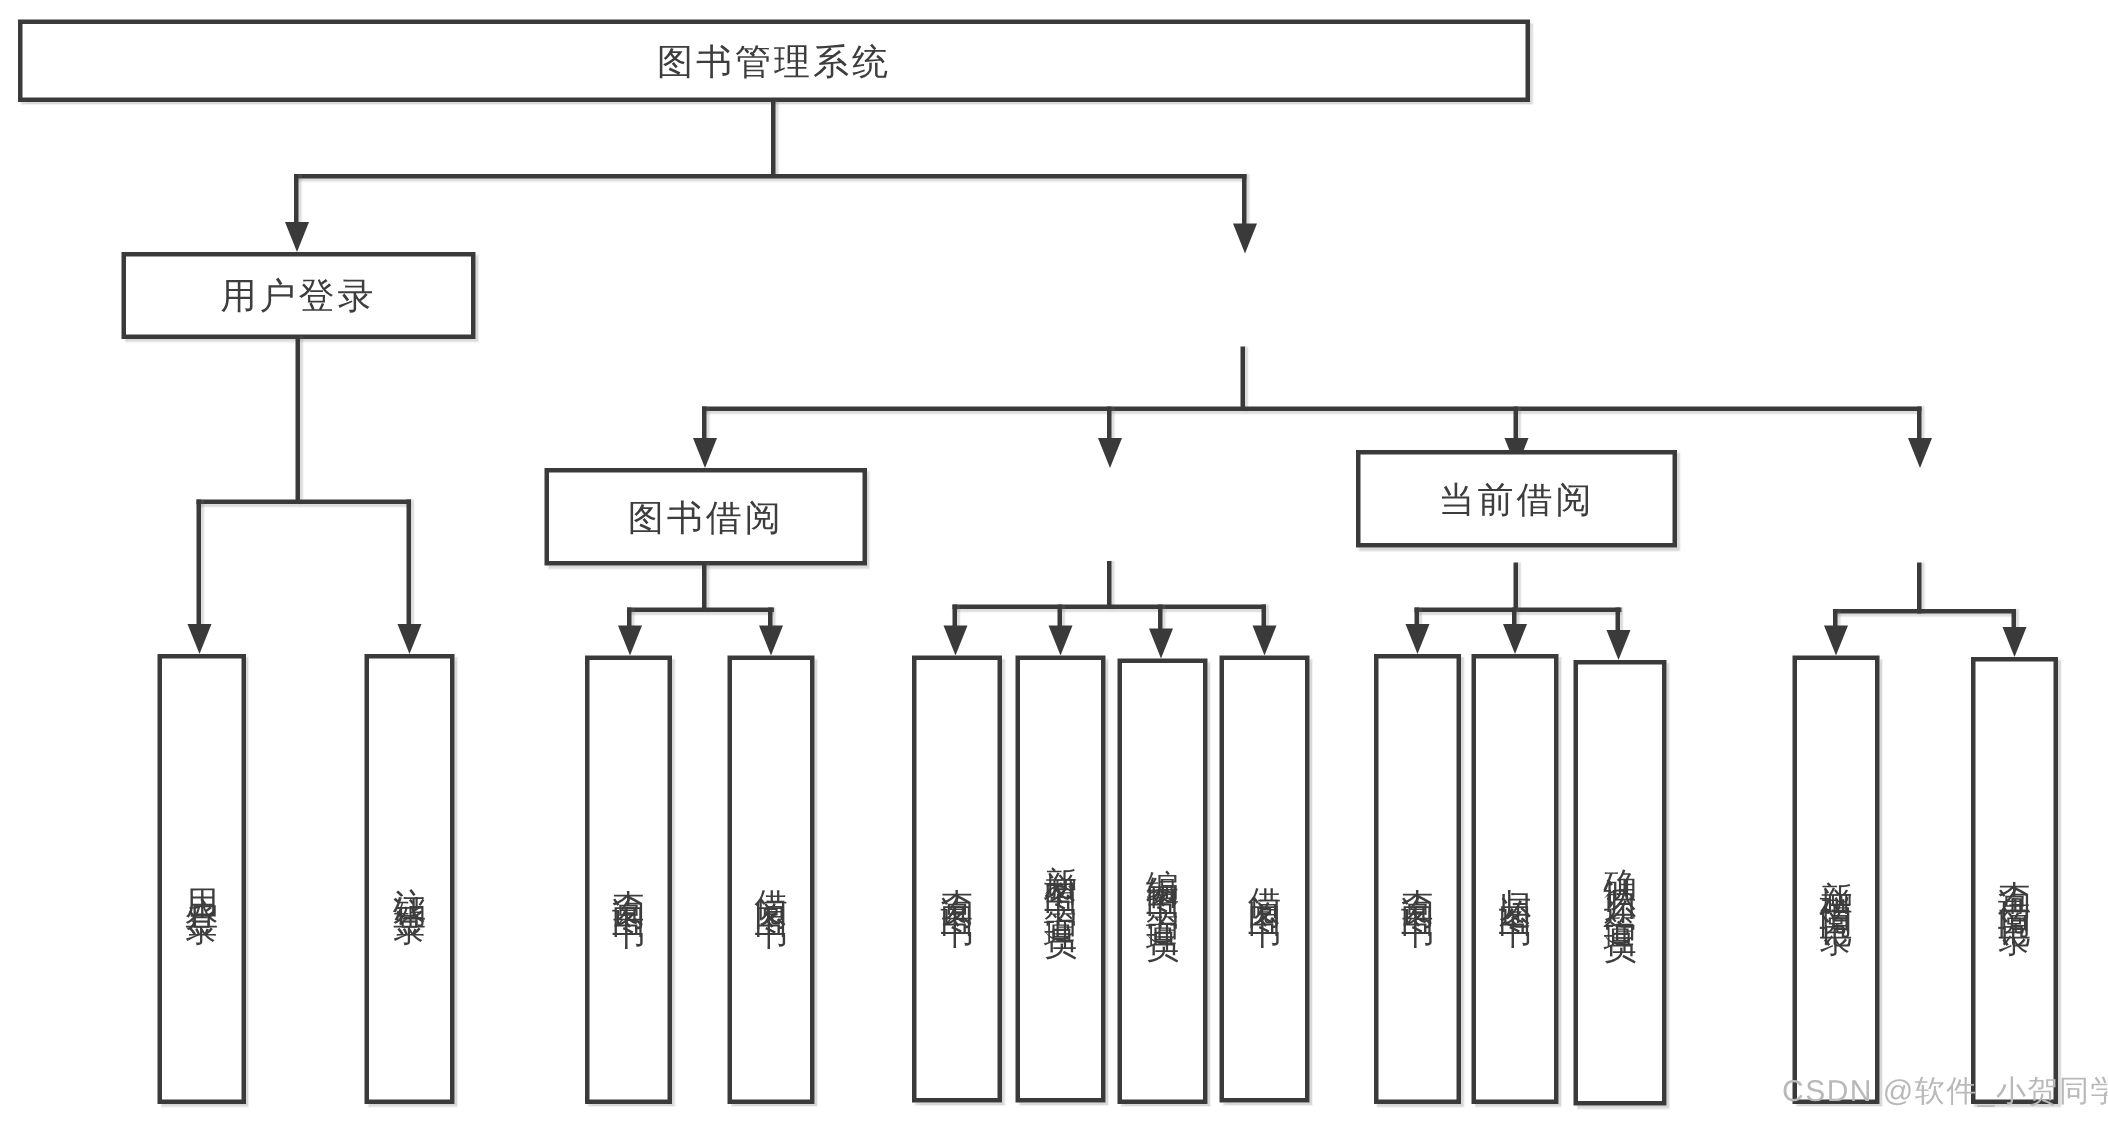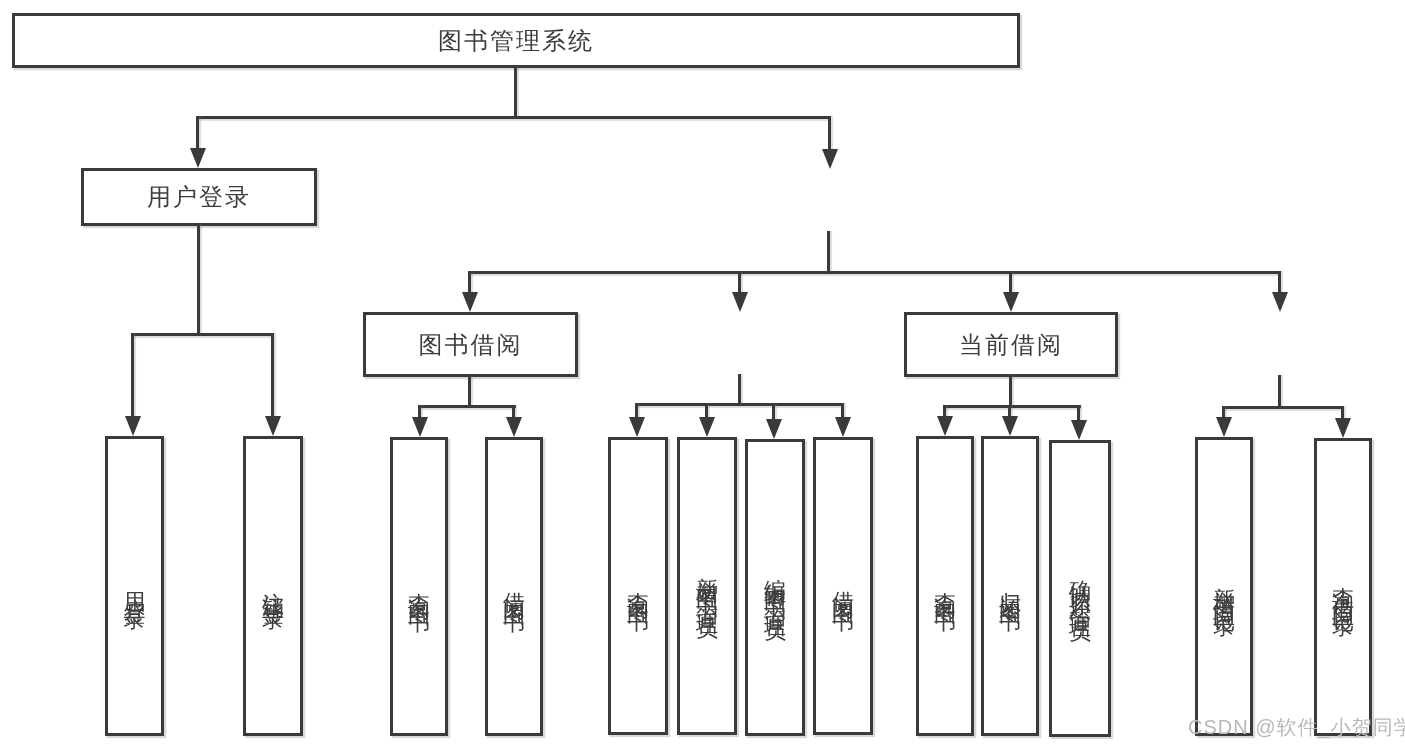--- a/index.html
+++ b/index.html
@@ -103,21 +103,21 @@
   <div class="vl" style="left:738px;top:271px;height:24px"></div>
   <div class="arrow" style="left:732px;top:292px"></div>
   <div class="vl" style="left:1009px;top:271px;height:24px"></div>
   <div class="arrow" style="left:1003px;top:292px"></div>
   <div class="vl" style="left:1278px;top:271px;height:24px"></div>
   <div class="arrow" style="left:1272px;top:292px"></div>
 
   <div class="node hnode" style="left:363px;top:312px;width:215px;height:65px">
     <span>图书借阅</span>
   </div>
-  <div class="node hnode" style="left:904px;top:312px;width:214px;height:65px">
+  <div class="node hnode" style="left:904px;top:300px;width:214px;height:65px">
     <span>当前借阅</span>
   </div>
 
   <div class="vl" style="left:468px;top:375px;height:33px"></div>
   <div class="hl" style="left:418px;top:405px;width:98px"></div>
   <div class="vl" style="left:418px;top:405px;height:14px"></div>
   <div class="arrow" style="left:412px;top:417px"></div>
   <div class="vl" style="left:512px;top:405px;height:14px"></div>
   <div class="arrow" style="left:506px;top:417px"></div>
 

